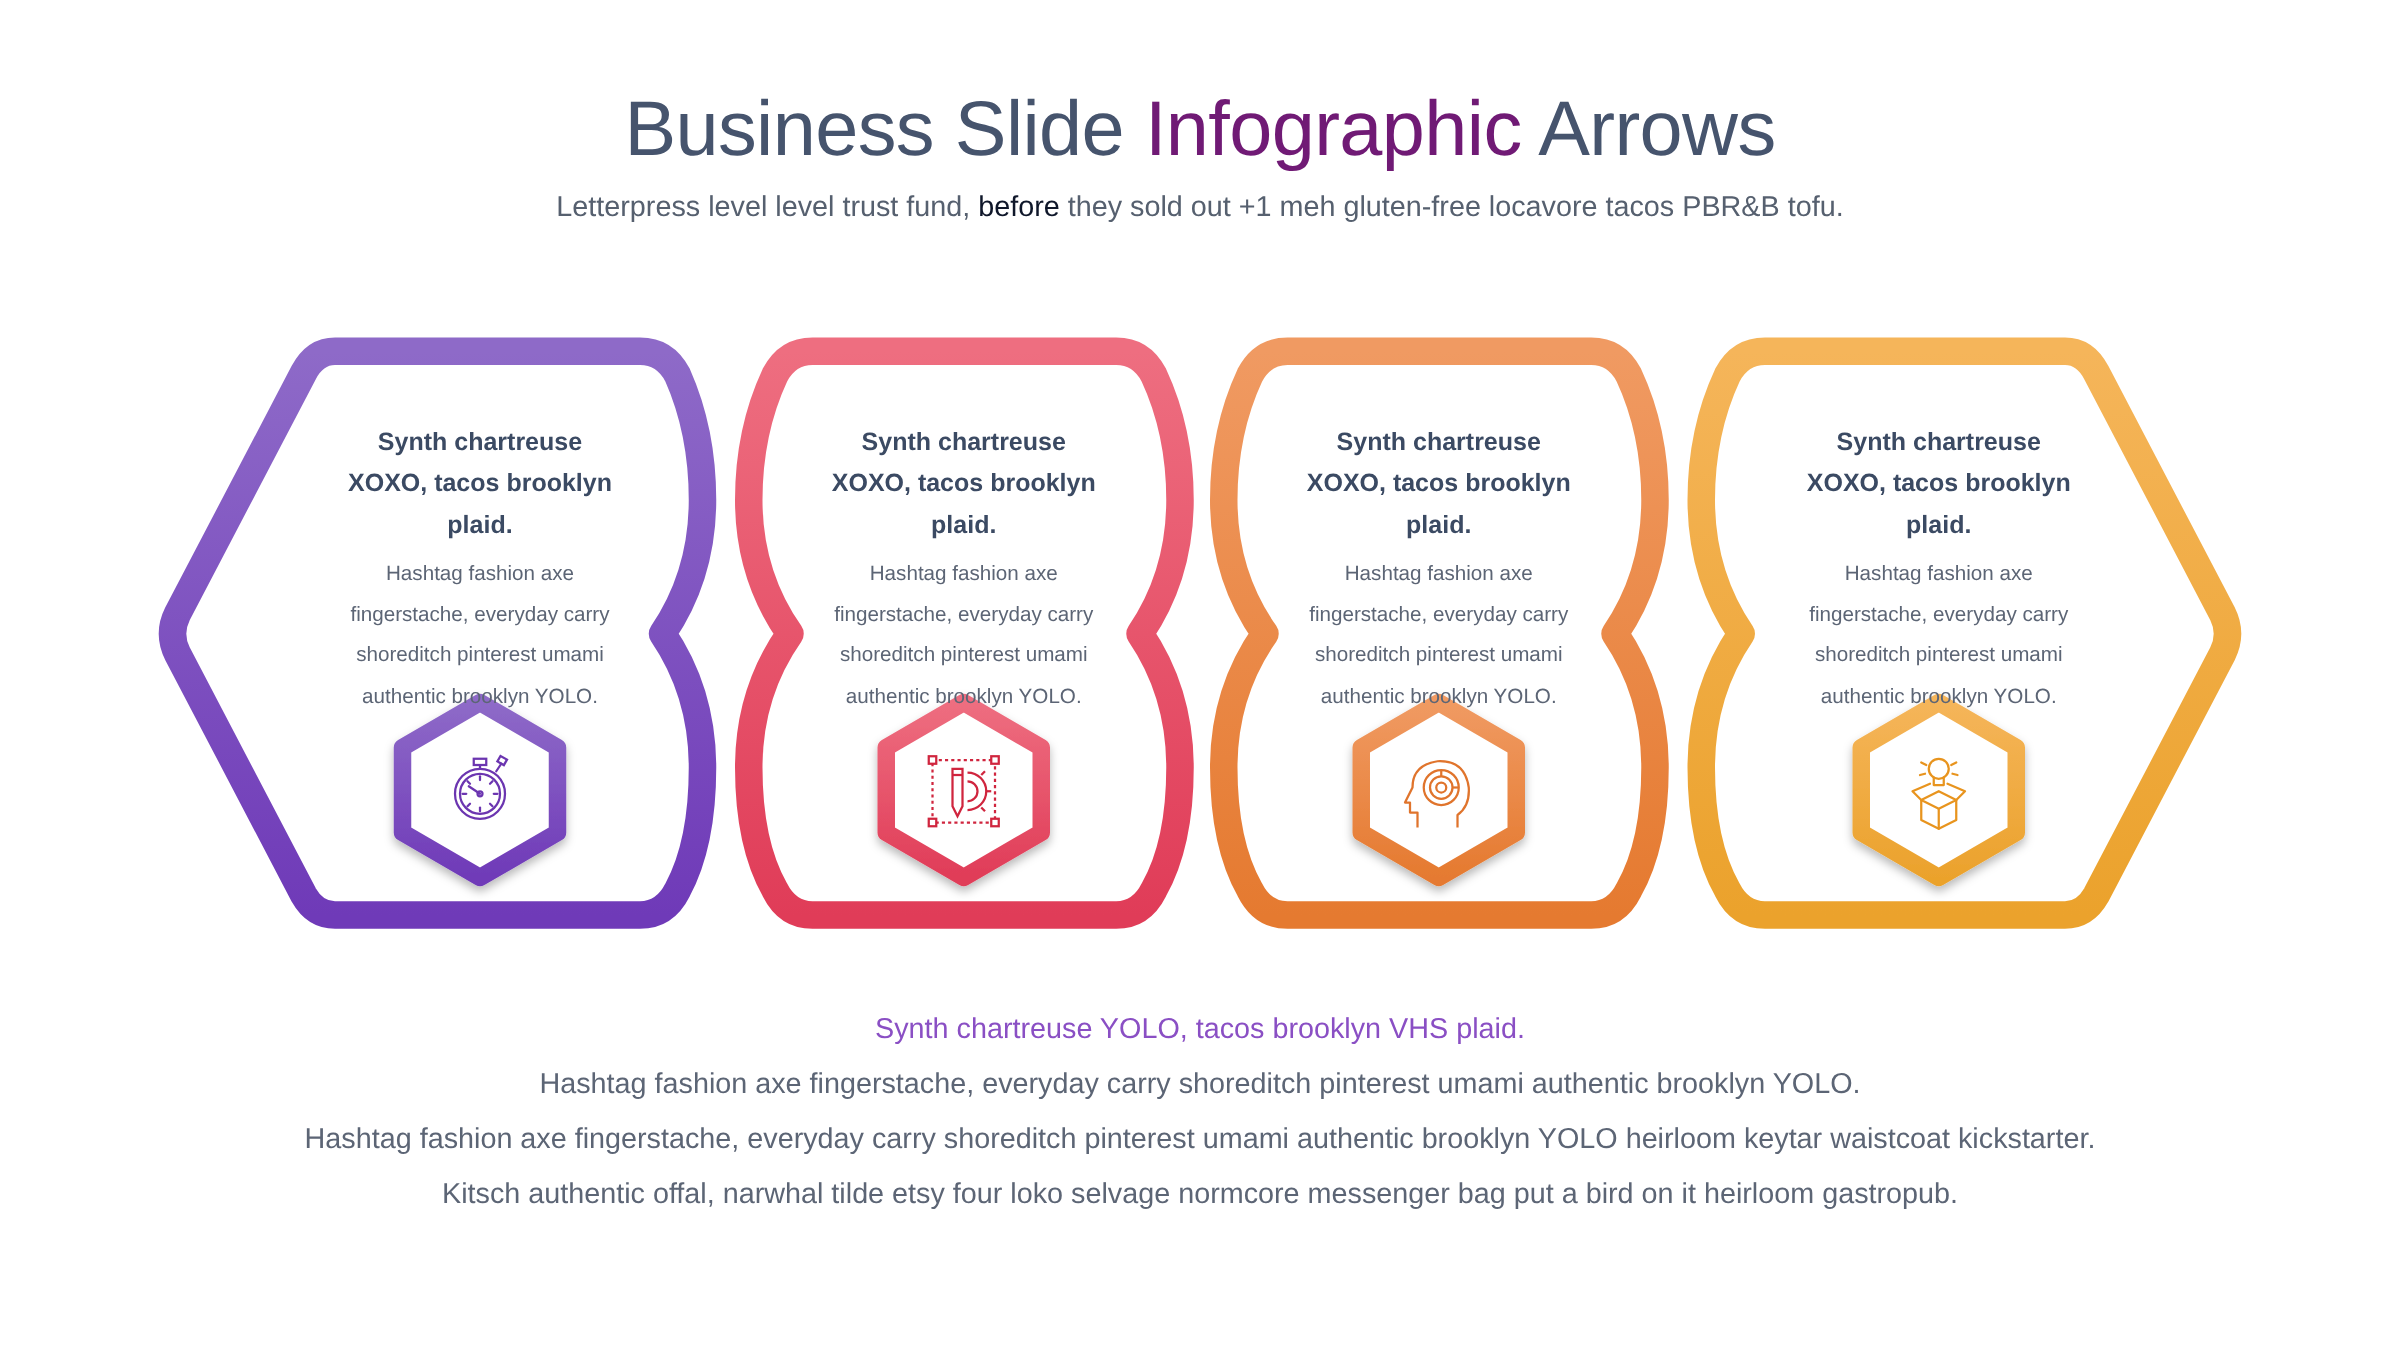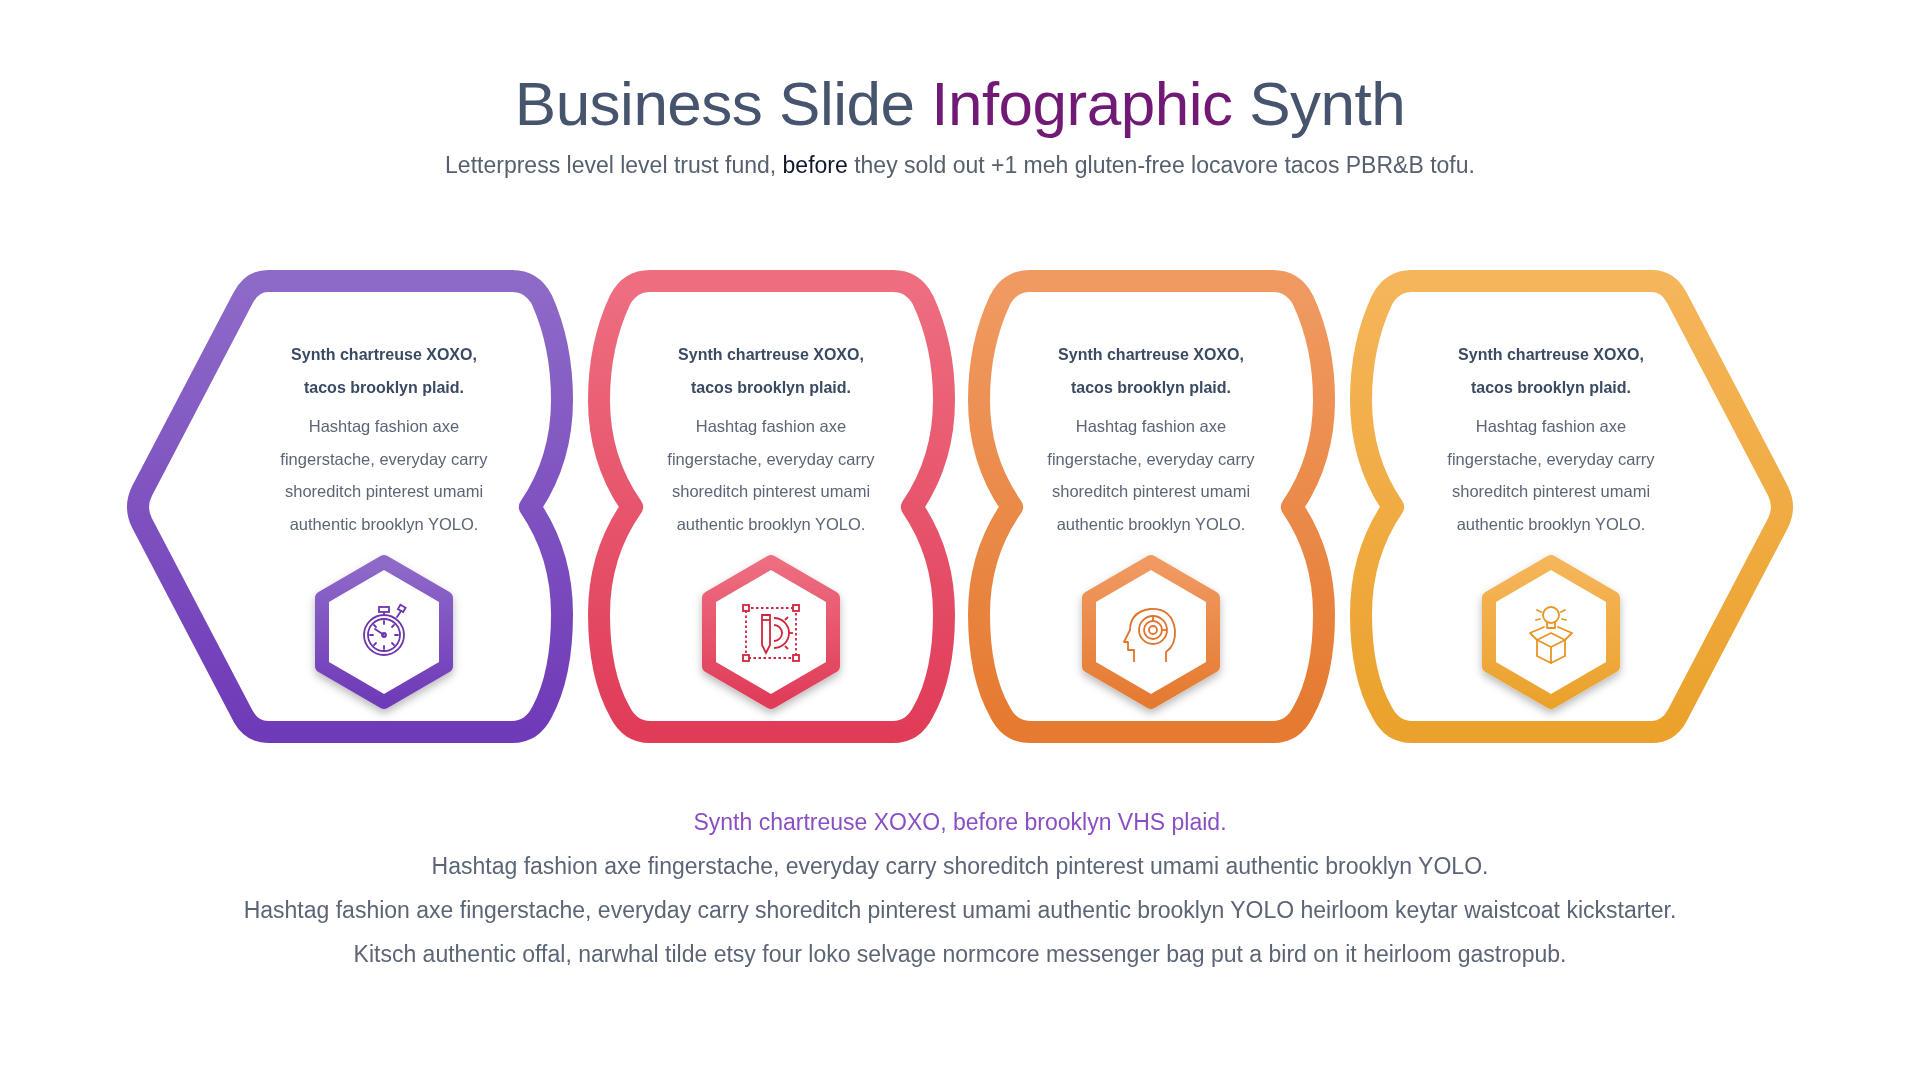--- a/index.html
+++ b/index.html
@@ -17,36 +17,36 @@
   .subtitle {
     position: absolute; left: 0; width: 1920px; top: 150px;
     text-align: center; font-size: 23px; color: #56606F; line-height: 30px;
   }
   .subtitle .accent { color: #0f172a; }
   svg.cards { position: absolute; left: 0; top: 0; }
   .card-text {
     position: absolute; top: 338px; width: 230px; text-align: center;
   }
   .card-heading {
-    font-size: 16px; font-weight: 700; color: #3B4A63; line-height: 33px;
+    font-size: 20px; font-weight: 700; color: #3B4A63; line-height: 33px;
   }
   .card-body {
     margin-top: 6px; font-size: 16.5px; color: #5C6575; line-height: 32.5px;
   }
   .bottom {
     position: absolute; left: 0; width: 1920px; top: 800px; text-align: center;
   }
   .bottom .lead { font-size: 23px; color: #8A4FC4; line-height: 44px; }
   .bottom .para { font-size: 23px; color: #5C6575; line-height: 44px; }
   .bottom .para2 { font-size: 23px; color: #5C6575; line-height: 44px; width: 1440px; margin: 0 auto; }
 </style>
 </head>
 <body>
 
-<div class="title"><span>Business Slide </span><span class="accent">Infographic</span><span> Synth</span></div>
+<div class="title"><span>Business Slide </span><span class="accent">Infographic</span><span> Arrows</span></div>
 
 <div class="subtitle"><span>Letterpress level level trust fund, </span><span class="accent">before</span><span> they sold out +1 meh gluten-free locavore tacos PBR&amp;B tofu.</span></div>
 
 <svg class="cards" width="1920" height="1080" viewBox="0 0 1920 1080">
   <defs>
     <linearGradient id="g1" x1="0" y1="0" x2="0" y2="1">
         <stop offset="0" stop-color="#8E6AC8"></stop>
         <stop offset="1" stop-color="#6F3AB8"></stop>
       </linearGradient>
     <linearGradient id="g2" x1="0" y1="0" x2="0" y2="1">
@@ -156,16 +156,16 @@
 <div class="card-text" style="left:1036px;">
   <div class="card-heading">Synth chartreuse XOXO, tacos brooklyn plaid.</div>
   <div class="card-body">Hashtag fashion axe fingerstache, everyday carry shoreditch pinterest umami authentic brooklyn YOLO.</div>
 </div>
 <div class="card-text" style="left:1436px;">
   <div class="card-heading">Synth chartreuse XOXO, tacos brooklyn plaid.</div>
   <div class="card-body">Hashtag fashion axe fingerstache, everyday carry shoreditch pinterest umami authentic brooklyn YOLO.</div>
 </div>
 
 <div class="bottom">
-  <div class="lead">Synth chartreuse XOXO, before brooklyn VHS plaid.</div>
+  <div class="lead">Synth chartreuse YOLO, tacos brooklyn VHS plaid.</div>
   <div class="para">Hashtag fashion axe fingerstache, everyday carry shoreditch pinterest umami authentic brooklyn YOLO.</div>
   <div class="para2">Hashtag fashion axe fingerstache, everyday carry shoreditch pinterest umami authentic brooklyn YOLO heirloom keytar waistcoat kickstarter. Kitsch authentic offal, narwhal tilde etsy four loko selvage normcore messenger bag put a bird on it heirloom gastropub.</div>
 </div>
 
 </body></html>

